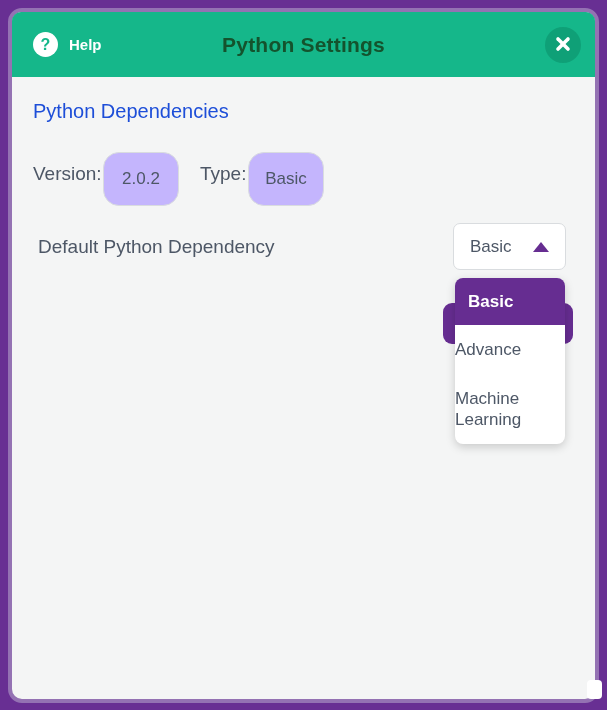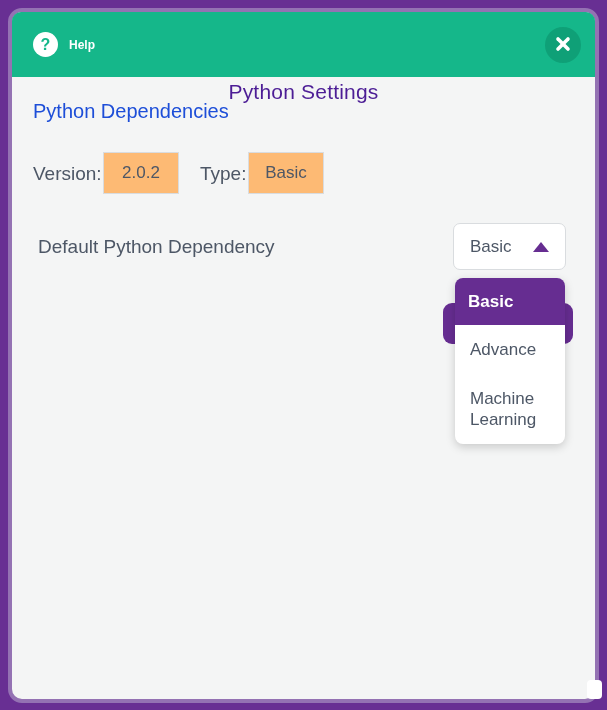--- a/index.html
+++ b/index.html
@@ -26,62 +26,61 @@
     position: absolute;
     left: 0; top: 0;
     width: 583px; height: 65px;
     background: #15b78a;
     border-radius: 9px 9px 0 0;
   }
   .dialog-title {
     position: absolute;
     left: 0; top: 0; width: 583px; height: 65px;
     display: flex; align-items: center; justify-content: center;
-    color: #4c1d95; font-size: 21px; font-weight: 400;
+    color: #14532d; font-size: 21px; font-weight: 700;
     letter-spacing: 0.2px;
     pointer-events: none;
-    margin-top: 47px;
   }
   .help-button {
     position: absolute;
     left: 21px; top: 20px;
     display: flex; align-items: center; gap: 11px;
     cursor: pointer; z-index: 2;
   }
   .help-circle {
     width: 25px; height: 25px; border-radius: 50%;
     background: #ffffff; color: #15b78a;
     font-size: 16px; font-weight: 700;
     display: flex; align-items: center; justify-content: center;
   }
-  .help-label { color: #ffffff; font-size: 12px; font-weight: 700; }
+  .help-label { color: #ffffff; font-size: 15px; font-weight: 700; }
   .close-button {
     position: absolute;
     right: 14px; top: 15px;
     width: 36px; height: 36px; border-radius: 50%;
     background: #0fa077;
     display: flex; align-items: center; justify-content: center;
     cursor: pointer; z-index: 2; border: none;
   }
 
   
   .section-heading {
     position: absolute; left: 21px; top: 88px;
     font-size: 20px; color: #1d4ed8;
   }
   .field-label {
     position: absolute;
     font-size: 19px; color: #4d5766; line-height: 22px;
   }
   .value-box {
     position: absolute;
-    height: 42px;
-    background: #fdba74;
+    height: 54px;
+    background: #c4b5fd;
     border: 1px solid #d9dcdf;
-    border-radius: 0;
+    border-radius: 16px;
     display: flex; align-items: center; justify-content: center;
     font-size: 17px; color: #4d5766;
   }
   #version-label { left: 21px; top: 151px; }
   #version-box   { left: 91px; top: 140px; width: 76px; }
   #type-label    { left: 188px; top: 151px; }
   #type-box      { left: 236px; top: 140px; width: 76px; }
   #default-dep-label { left: 26px; top: 224px; }
   #update-label      { left: 21px; top: 300px; }
 
@@ -121,21 +120,21 @@
     position: absolute;
     left: 443px; top: 266px;
     width: 110px;
     background: #ffffff;
     border-radius: 8px;
     box-shadow: 0 3px 10px rgba(0,0,0,0.18);
     overflow: hidden;
     z-index: 2;
   }
   .dropdown-option {
-    padding: 14px 15px;
+    padding: 14px 0;
     font-size: 17px; line-height: 21px;
     color: #4d5766;
     cursor: pointer;
   }
   .dropdown-option.selected {
     background: #662d91;
     color: #ffffff;
     font-weight: 700;
     padding: 13px 13px;
   }

